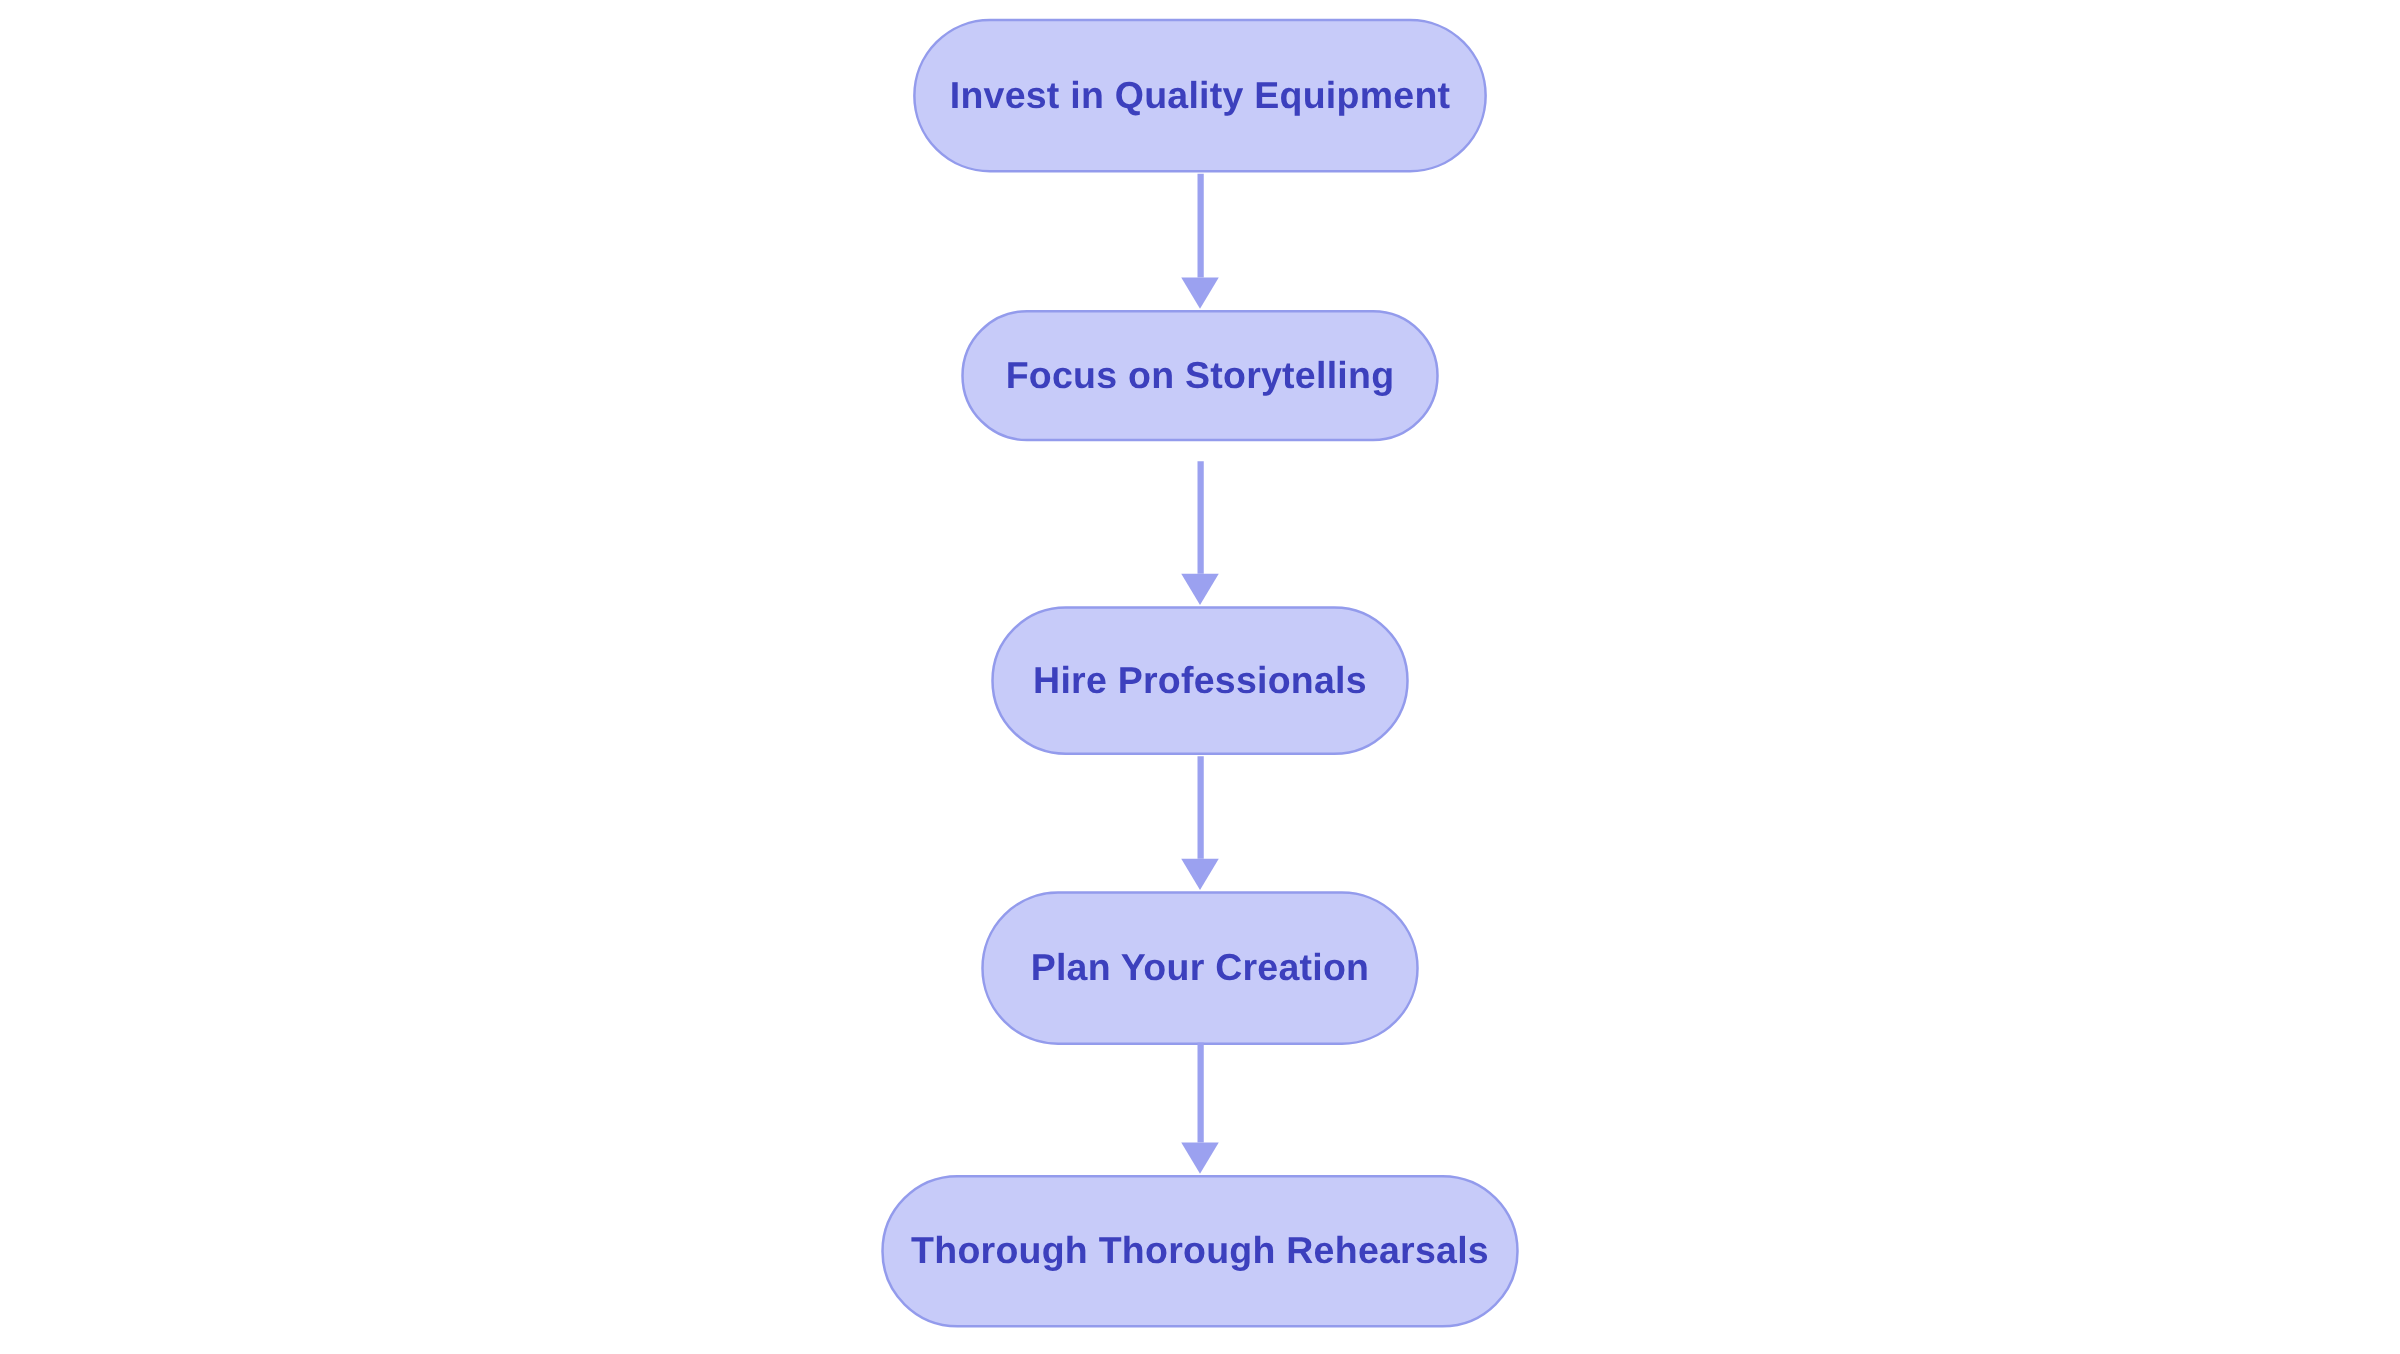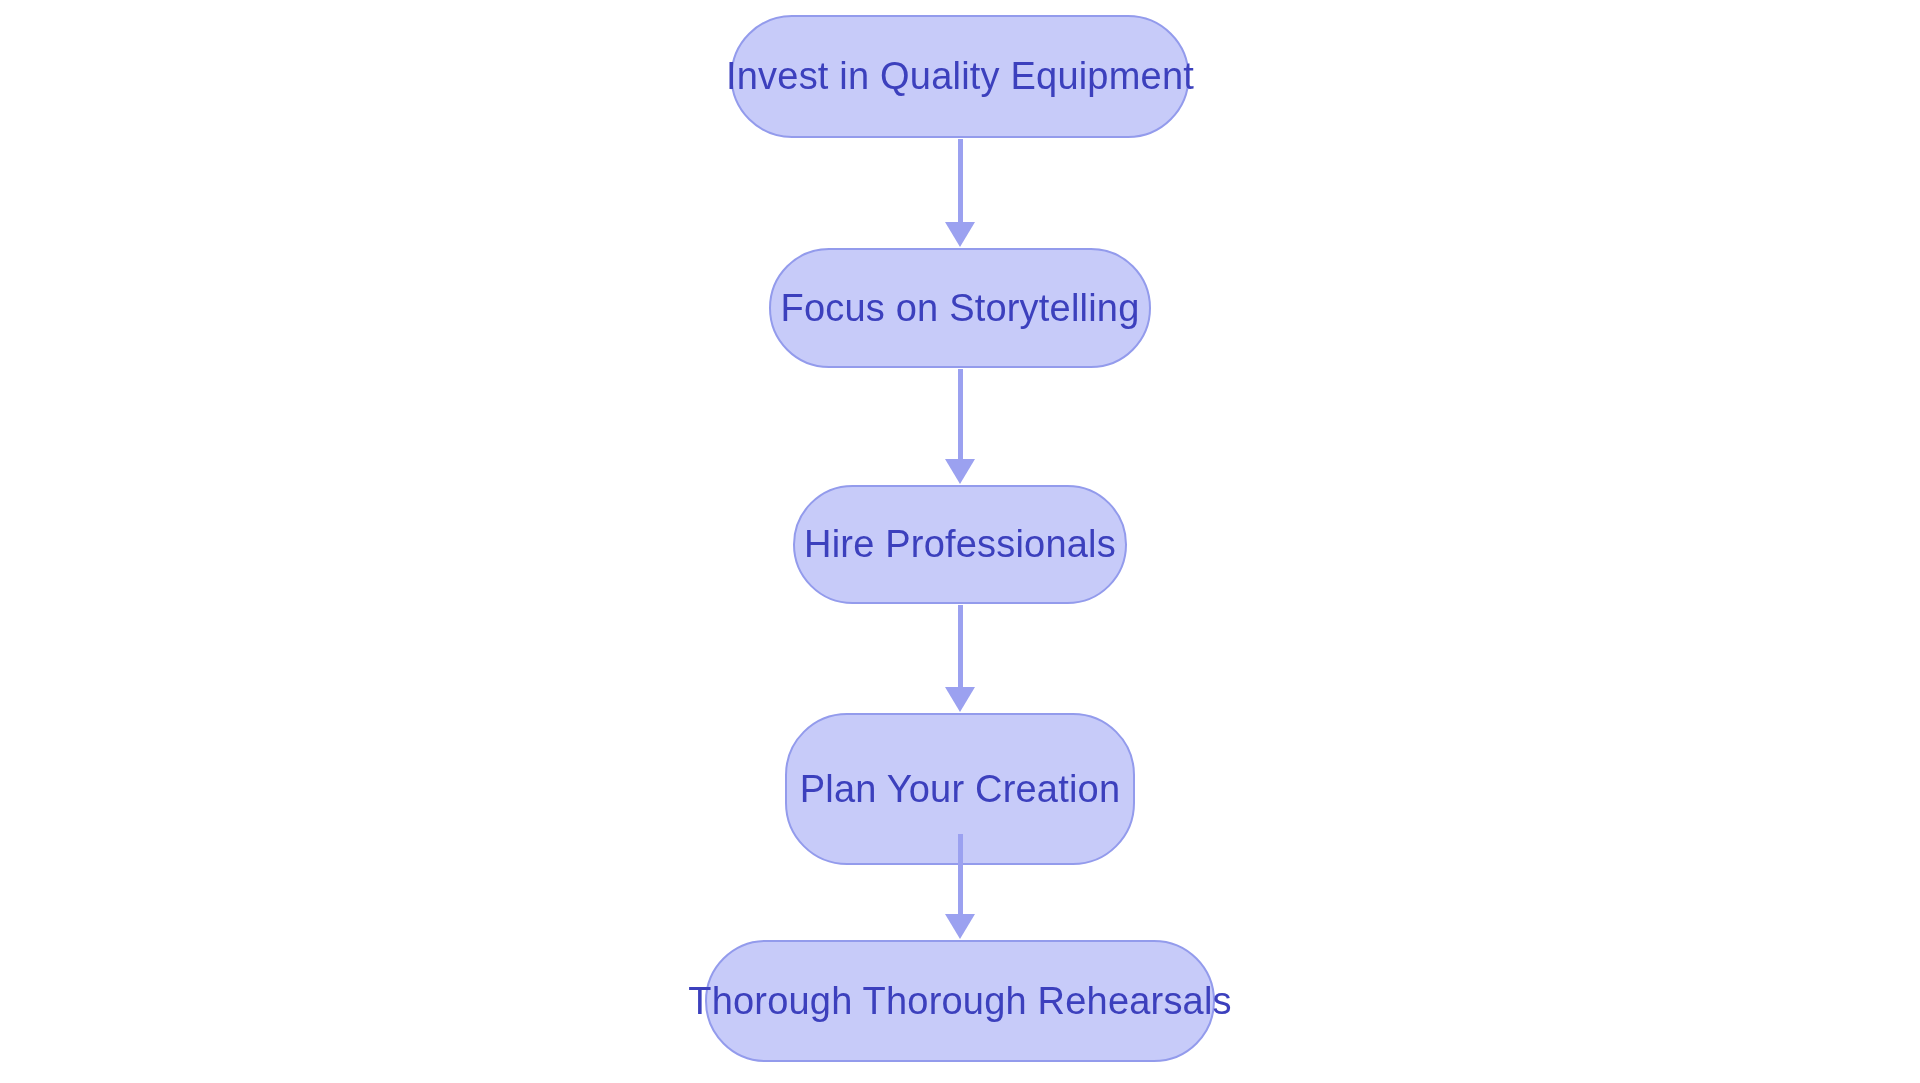--- a/index.html
+++ b/index.html
@@ -28,30 +28,30 @@
     transform:translateX(-50%);
     background:var(--node-fill);
     border:2px solid var(--node-border);
     border-radius:62px;
     display:flex;
     align-items:center;
     justify-content:center;
   }
   .flow-node .node-label{
     color:var(--text-color);
-    font-size:38px;
-    font-weight:400;
+    font-size:30px;
+    font-weight:700;
     letter-spacing:0.2px;
     white-space:nowrap;
     text-align:center;
   }
   .n1{top:15px;width:459px;height:123px;}
-  .n2{top:248px;width:382px;height:120px;}
+  .n2{top:248px;width:382px;height:105px;}
   .n3{top:485px;width:334px;height:119px;}
-  .n4{top:713px;width:350px;height:152px;align-items:center;}
+  .n4{top:713px;width:350px;height:123px;align-items:center;}
   .n5{top:940px;width:510px;height:122px;}
 
   .flow-arrow{
     position:absolute;
     left:50%;
     transform:translateX(-50%);
     width:30px;
     display:flex;
     flex-direction:column;
     align-items:center;

